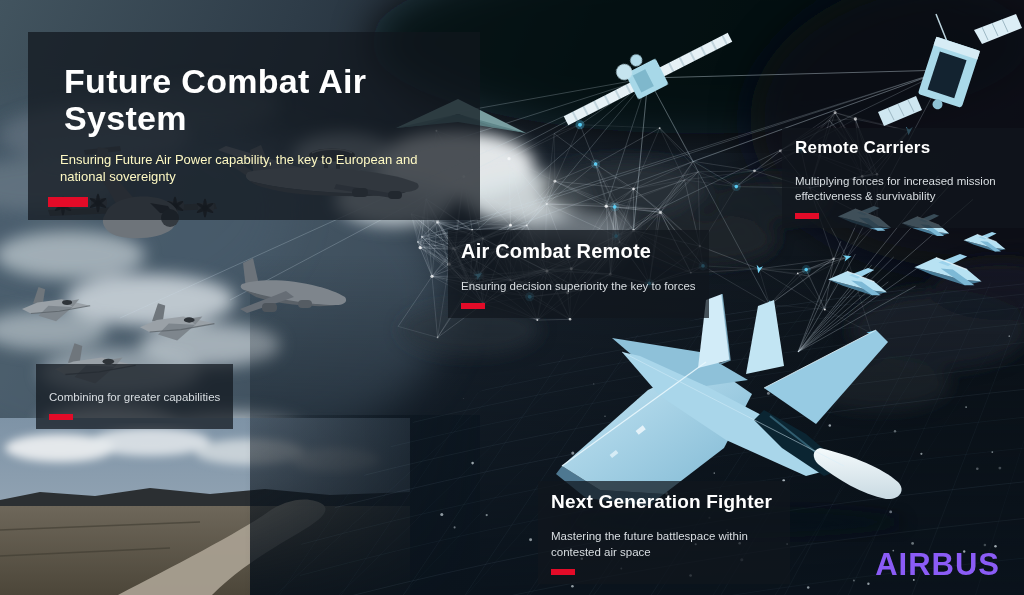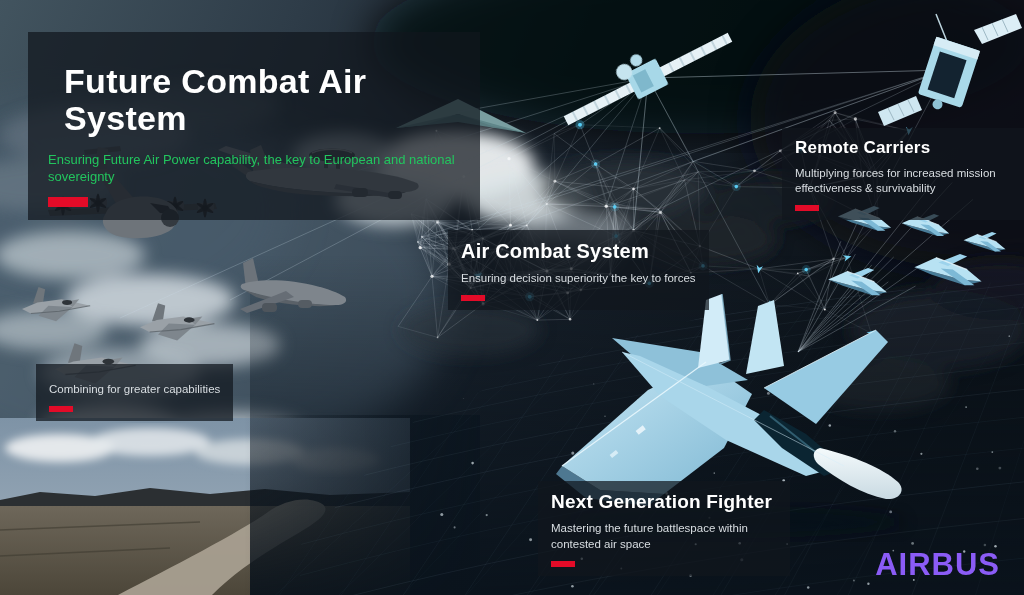--- a/index.html
+++ b/index.html
@@ -2,25 +2,25 @@
 <html style="--accent: #e30b28; --panel: rgba(16,22,29,0.72);"><head>
 <meta charset="utf-8">
 <style>
   html,body{margin:0;padding:0;background:#05080c}
   .stage{position:relative;width:1024px;height:595px;overflow:hidden;
          font-family:"Liberation Sans",sans-serif;background:#0d141c}
   #scene{position:absolute;left:0;top:0}
   .panel{position:absolute;background:var(--panel,rgba(16,22,29,.72));color:#fff;
          padding:10px 13px 9px;box-sizing:border-box}
   .p-title{font-weight:bold;font-size:17px;letter-spacing:.2px;white-space:nowrap;line-height:1.15}
-  .p-desc{font-size:11.5px;color:#d9dee2;margin-top:8px;line-height:1.38}
+  .p-desc{font-size:11.5px;color:#d9dee2;margin-top:16px;line-height:1.38}
   .redbar{width:24px;height:6px;background:var(--accent,#e30b28);margin-top:8px}
   .title-panel{left:28px;top:32px;width:452px;padding:15px 20px 13px}
   .title-panel h1{margin:16px;font-size:34px;letter-spacing:.3px;line-height:1.08;font-weight:bold}
-  .title-panel .sub{font-size:13px;color:#22c55e;margin:8px 0 0;line-height:1.3}
+  .title-panel .sub{font-size:13px;color:#fef9c3;margin:8px 12px 0;line-height:1.3}
   .title-panel .redbar{width:40px;height:10px;margin-top:11px}
   .rc{left:782px;top:128px;width:242px}
   .acc{left:448px;top:230px}
   .acc .p-title{font-size:20px}
   .acc .p-desc{white-space:nowrap}
   .pi{left:36px;top:364px}
   .pi .p-title{font-size:18px}
   .pi .p-desc{white-space:nowrap}
   .ngf{left:538px;top:481px;width:252px}
   .ngf .p-title{font-size:19px}
@@ -962,21 +962,21 @@
     <div class="redbar"></div>
   </div>
 
   <div class="panel rc">
     <div class="p-title">Remote Carriers</div>
     <div class="p-desc">Multiplying forces for increased mission effectiveness &amp; survivability</div>
     <div class="redbar"></div>
   </div>
 
   <div class="panel acc">
-    <div class="p-title">Air Combat System</div>
+    <div class="p-title">Air Combat Remote</div>
     <div class="p-desc">Ensuring decision superiority the key to forces</div>
     <div class="redbar"></div>
   </div>
 
   <div class="panel pi">
     <div class="p-desc">Combining for greater capabilities</div>
     <div class="redbar"></div>
   </div>
 
   <div class="panel ngf">

